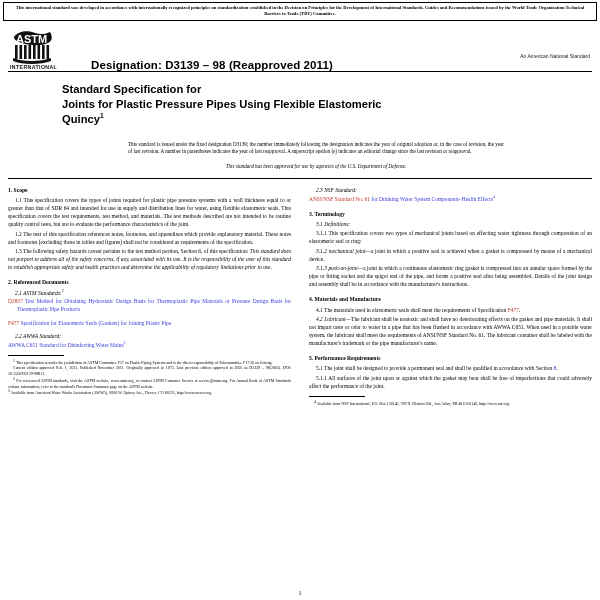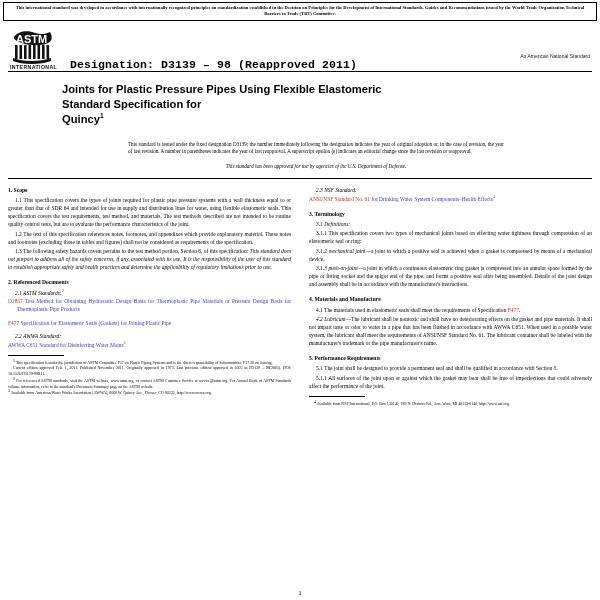--- a/index.html
+++ b/index.html
@@ -45,25 +45,25 @@
     border-bottom: 1.6px solid #000;
   }
   .astm-logo {
     width: 62px;
     height: 42px;
     position: relative;
     flex: 0 0 62px;
   }
   .astm-logo svg { display: block; }
   .designation {
-    font-family: Liberation Mono, monospace;
+    font-family: Liberation Sans, sans-serif;
     font-weight: bold;
     font-size: 11.5px;
     letter-spacing: 0.1px;
-    margin-left: 0;
+    margin-left: 21px;
     white-space: nowrap;
   }
   .ansi-note {
     position: absolute;
     right: 2px;
     bottom: 12px;
     font-size: 5px;
     font-family: "Liberation Sans", sans-serif;
     color: #222;
     white-space: nowrap;
@@ -198,22 +198,22 @@
         </g>
         <text x="8" y="13.5" font-family="Liberation Sans, sans-serif" font-size="11" font-weight="bold" fill="#ffffff">ASTM</text>
         <text x="2" y="40" font-family="Liberation Sans, sans-serif" font-size="5.2" font-weight="bold" fill="#111" letter-spacing="0.4">INTERNATIONAL</text>
       </svg>
     </div>
     <div class="designation">Designation: D3139 – 98 (Reapproved 2011)</div>
     <div class="ansi-note">An American National Standard</div>
   </div>
 
   <div class="title-block">
+    <div>Standard Specification for</div>
     <div>Joints for Plastic Pressure Pipes Using Flexible Elastomeric</div>
-    <div>Standard Specification for</div>
     <div><span>Quincy</span><span class="sup">1</span></div>
   </div>
 
   <div class="abstract">
     <p>This standard is issued under the fixed designation D3139; the number immediately following the designation indicates the year of original adoption or, in the case of revision, the year of last revision. A number in parentheses indicates the year of last reapproval. A superscript epsilon (e) indicates an editorial change since the last revision or reapproval.</p>
   </div>
   <div class="dod-note">This standard has been approved for use by agencies of the U.S. Department of Defense.</div>
 
   <div class="rule-under-abstract"></div>
 

